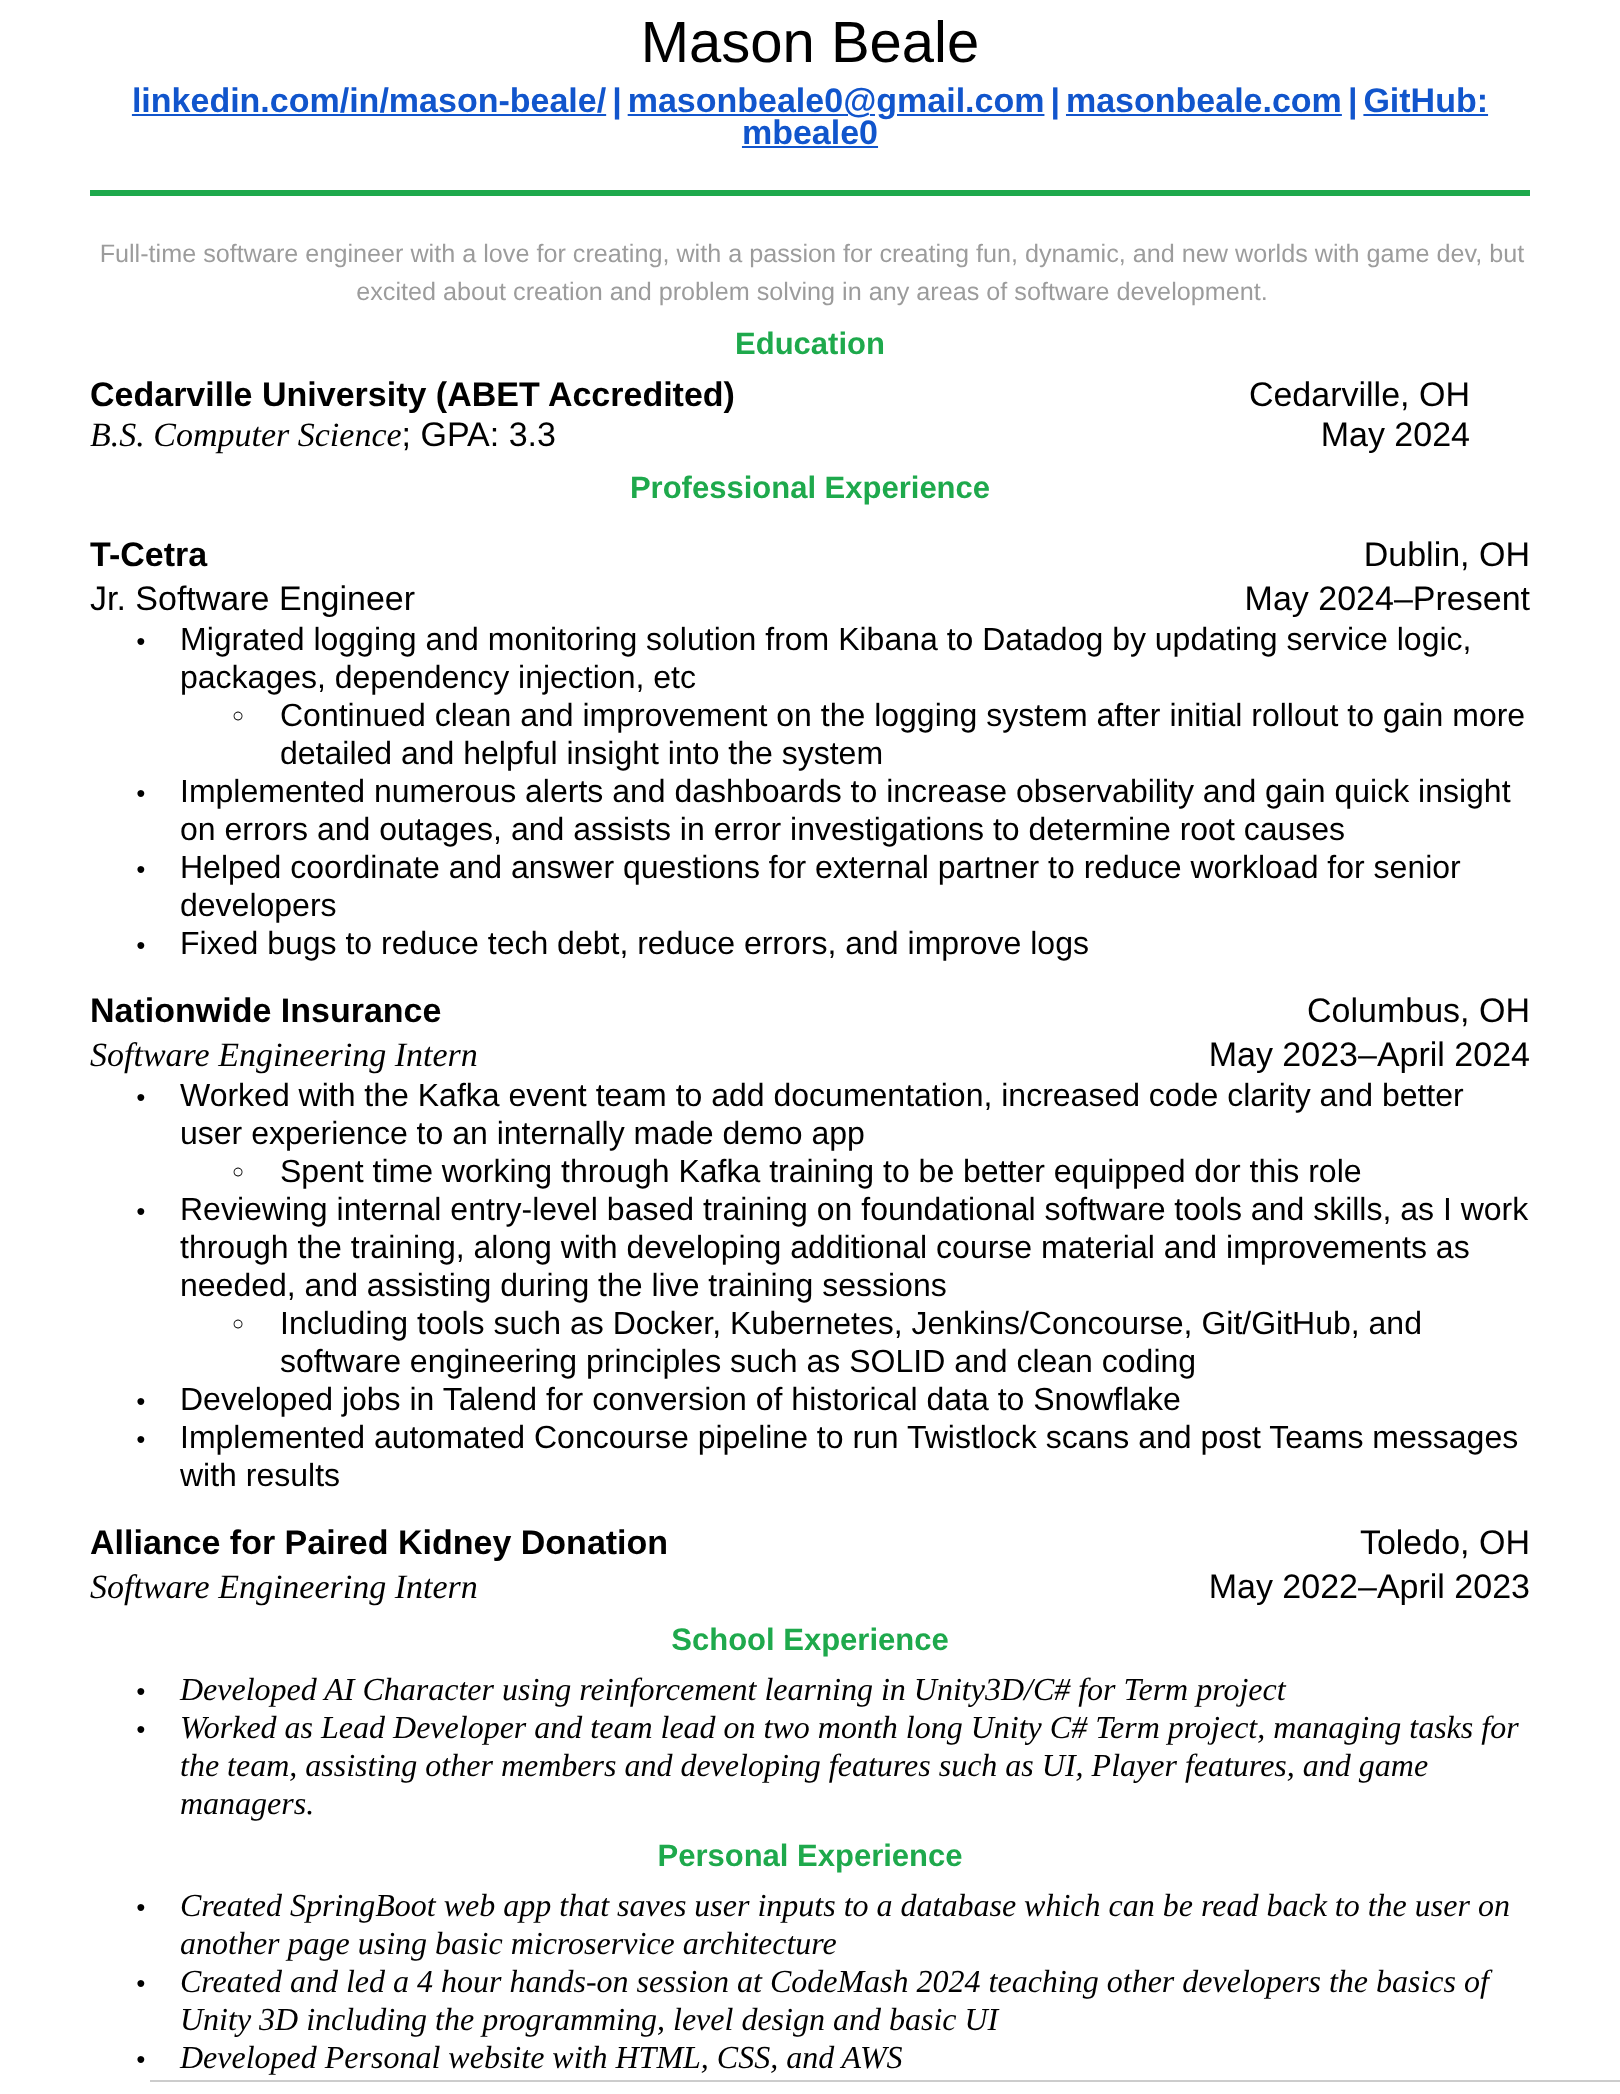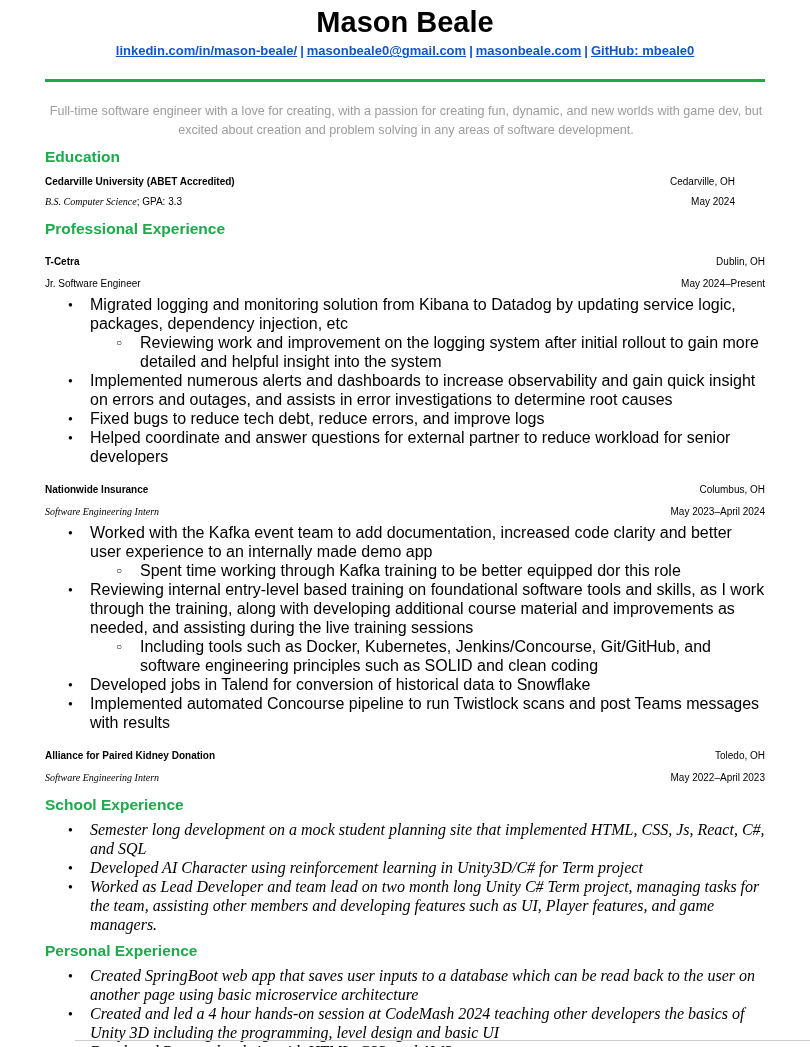--- a/index.html
+++ b/index.html
@@ -2,36 +2,36 @@
 <html style="--heading-green: #1EA94C; --rule-green: #1EA94C; --link-blue: #1155CC; --summary-gray: #9C9C9C;"><head>
 <meta charset="utf-8">
 <style>
   html,body{margin:0;padding:0;background:#ffffff;}
   body{
     width:810px;height:1047px;position:relative;overflow:hidden;
     font-family:"Liberation Sans", sans-serif;color:#000;
   }
   .page{padding:0 45px;}
   .name{
-    text-align:center;font-size:29px;font-weight:700;
+    text-align:center;font-size:29px;font-weight:400;
     margin:6px 0 0;line-height:1.15;
   }
-  .links{text-align:center;font-size:13px;font-weight:bold;margin-top:4px;line-height:16px;}
+  .links{text-align:center;font-size:17px;font-weight:bold;margin-top:4px;line-height:16px;}
   .links a{color:var(--link-blue,#1155CC);text-decoration:underline;cursor:pointer;}
   .links .sep{color:var(--link-blue,#1155CC);text-decoration:none;padding:0 3px;}
   .rule{height:3px;background:var(--rule-green,#1EA94C);margin-top:20px;}
   .summary{
     color:var(--summary-gray,#9C9C9C);text-align:center;
     font-size:12.6px;line-height:19px;margin:20px auto 0;width:722px;
   }
   h2.section{
     color:var(--heading-green,#1EA94C);font-size:15.5px;font-weight:bold;
-    margin:8px 0 6px;line-height:18px;
+    text-align:center;margin:8px 0 6px;line-height:18px;
   }
-  .entry-row{display:flex;justify-content:space-between;font-size:10px;line-height:20px;}
+  .entry-row{display:flex;justify-content:space-between;font-size:17px;line-height:20px;}
   .entry-row .left{text-align:left;}
   .entry-row .right{text-align:right;white-space:nowrap;}
   .edu-right{padding-right:30px;margin-left:19px;}
   .company{font-weight:bold;}
   .job{margin-top:14px;}
   .title-row{margin-top:2px;}
   .italic{font-style:italic;font-family:Liberation Serif, serif;}
   ul.bullets{margin:1px 0 0;padding:0;list-style:none;font-size:16px;line-height:19px;}
   ul.bullets li{position:relative;}
   ul.bullets li.l1{padding-left:45px;}
@@ -80,27 +80,27 @@
       <span class="right">Dublin, OH</span>
     </div>
     <div class="entry-row title-row">
       <span class="left">Jr. Software Engineer</span>
       <span class="right">May 2024–Present</span>
     </div>
     <ul class="bullets">
 
         <li class="l1"><span>Migrated logging and monitoring solution from Kibana to Datadog by updating service logic, packages, dependency injection, etc</span></li>
 
-        <li class="l2"><span>Reviewing work and improvement on the logging system after initial rollout to gain more detailed and helpful insight into the system</span></li>
+        <li class="l2"><span>Continued clean and improvement on the logging system after initial rollout to gain more detailed and helpful insight into the system</span></li>
 
         <li class="l1"><span>Implemented numerous alerts and dashboards to increase observability and gain quick insight on errors and outages, and assists in error investigations to determine root causes</span></li>
 
+        <li class="l1"><span>Helped coordinate and answer questions for external partner to reduce workload for senior developers</span></li>
+
         <li class="l1"><span>Fixed bugs to reduce tech debt, reduce errors, and improve logs</span></li>
-
-        <li class="l1"><span>Helped coordinate and answer questions for external partner to reduce workload for senior developers</span></li>
       </ul>
   </div>
 
   <div class="job">
     <div class="entry-row">
       <span class="left company">Nationwide Insurance</span>
       <span class="right">Columbus, OH</span>
     </div>
     <div class="entry-row title-row">
       <span class="left italic">Software Engineering Intern</span>
@@ -130,21 +130,20 @@
     </div>
     <div class="entry-row title-row">
       <span class="left italic">Software Engineering Intern</span>
       <span class="right">May 2022–April 2023</span>
     </div>
   </div>
 
   <h2 class="section">School Experience</h2>
   <ul class="bullets italic">
 
-      <li class="l1"><span>Semester long development on a mock student planning site that implemented HTML, CSS, Js, React, C#, and SQL</span></li>
 
       <li class="l1"><span>Developed  AI Character using reinforcement learning in Unity3D/C# for Term project</span></li>
 
       <li class="l1"><span>Worked as Lead Developer and team lead on two month long Unity C# Term project, managing tasks for the team, assisting other members and developing features such as UI, Player features, and game managers.</span></li>
     </ul>
 
   <h2 class="section">Personal Experience</h2>
   <ul class="bullets italic">
 
       <li class="l1"><span>Created SpringBoot web app that saves user inputs to a database which can be read back to the user on another page using basic microservice architecture</span></li>

